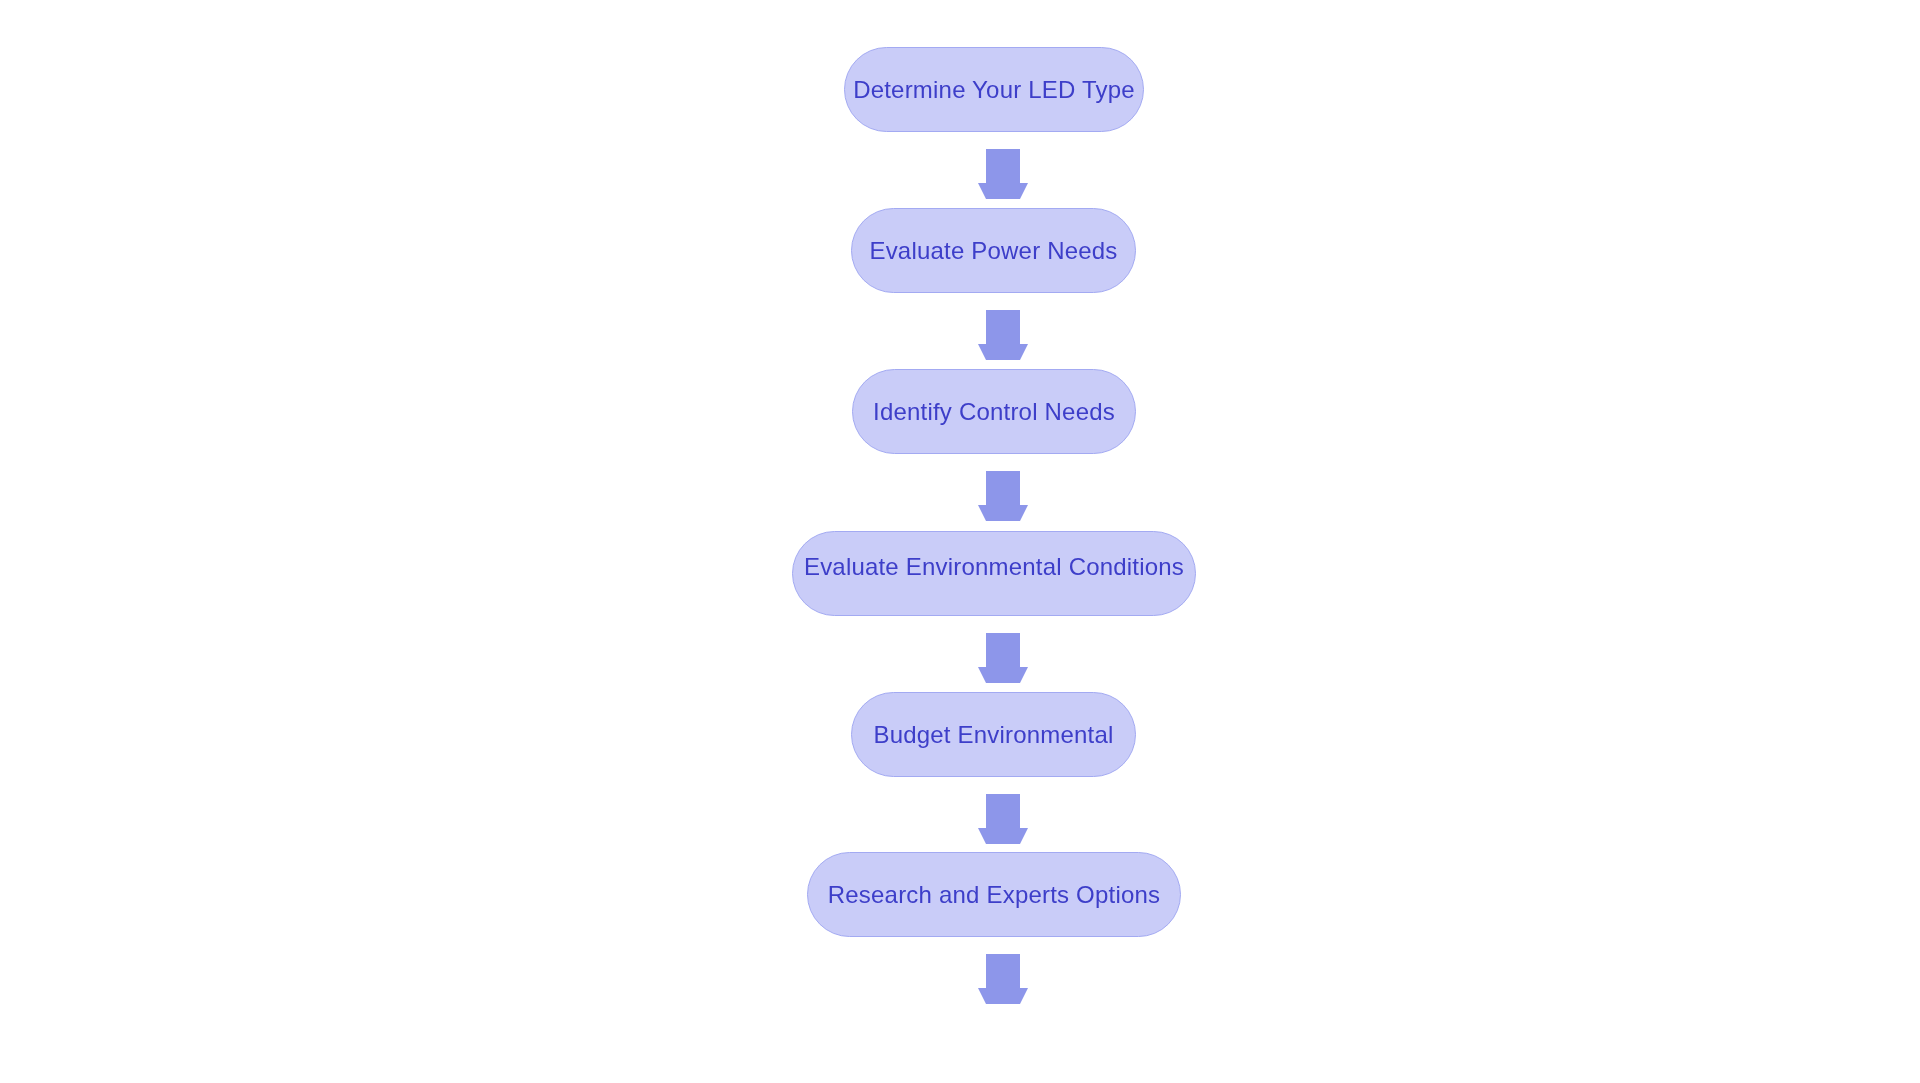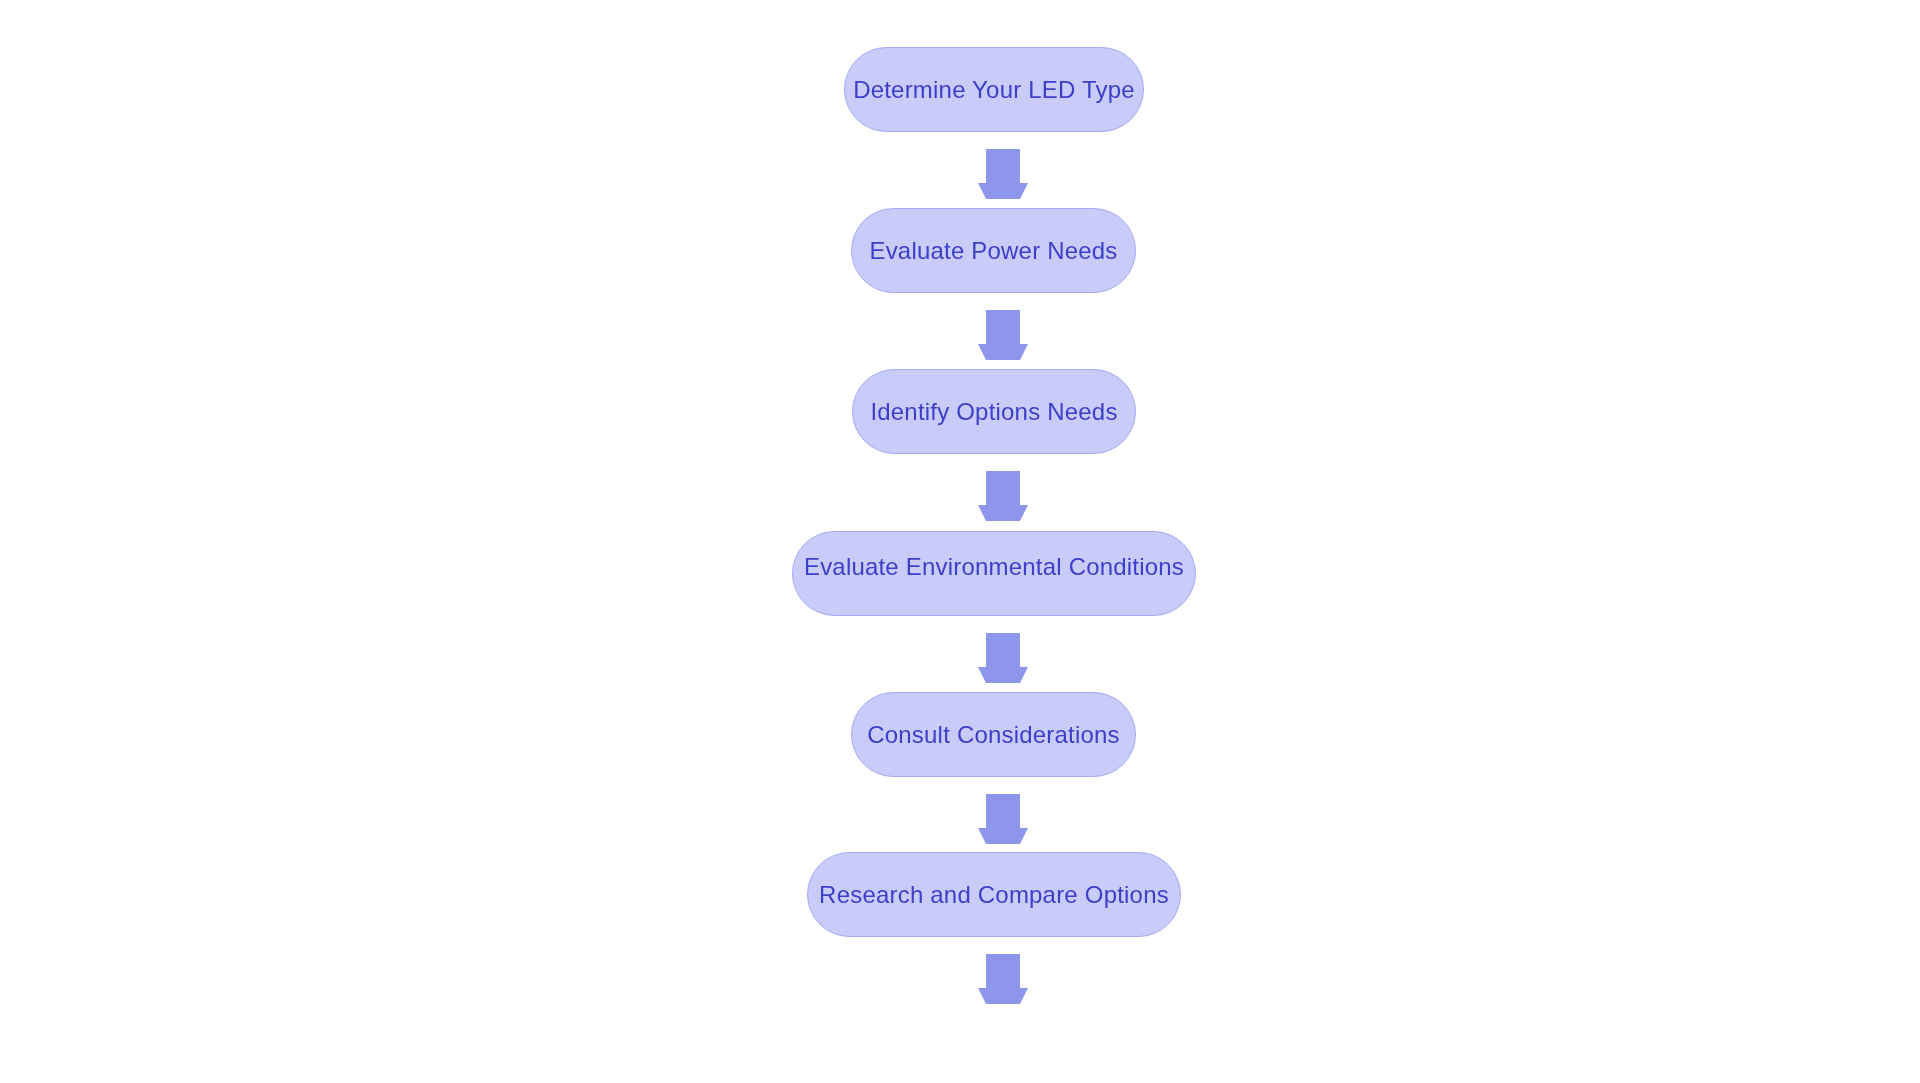--- a/index.html
+++ b/index.html
@@ -86,48 +86,48 @@
   <div class="node n2">
     <span class="node-label">Evaluate Power Needs</span>
   </div>
 
   <div class="connector c2">
     <div class="shaft"></div>
     <div class="head"></div>
   </div>
 
   <div class="node n3">
-    <span class="node-label">Identify Options Needs</span>
+    <span class="node-label">Identify Control Needs</span>
   </div>
 
   <div class="connector c3">
     <div class="shaft"></div>
     <div class="head"></div>
   </div>
 
   <div class="node n4">
     <span class="node-label">Evaluate Environmental Conditions</span>
   </div>
 
   <div class="connector c4">
     <div class="shaft"></div>
     <div class="head"></div>
   </div>
 
   <div class="node n5">
-    <span class="node-label">Consult Considerations</span>
+    <span class="node-label">Budget Environmental</span>
   </div>
 
   <div class="connector c5">
     <div class="shaft"></div>
     <div class="head"></div>
   </div>
 
   <div class="node n6">
-    <span class="node-label">Research and Compare Options</span>
+    <span class="node-label">Research and Experts Options</span>
   </div>
 
   <div class="connector c6">
     <div class="shaft"></div>
     <div class="head"></div>
   </div>
 
 
 </div>
 

